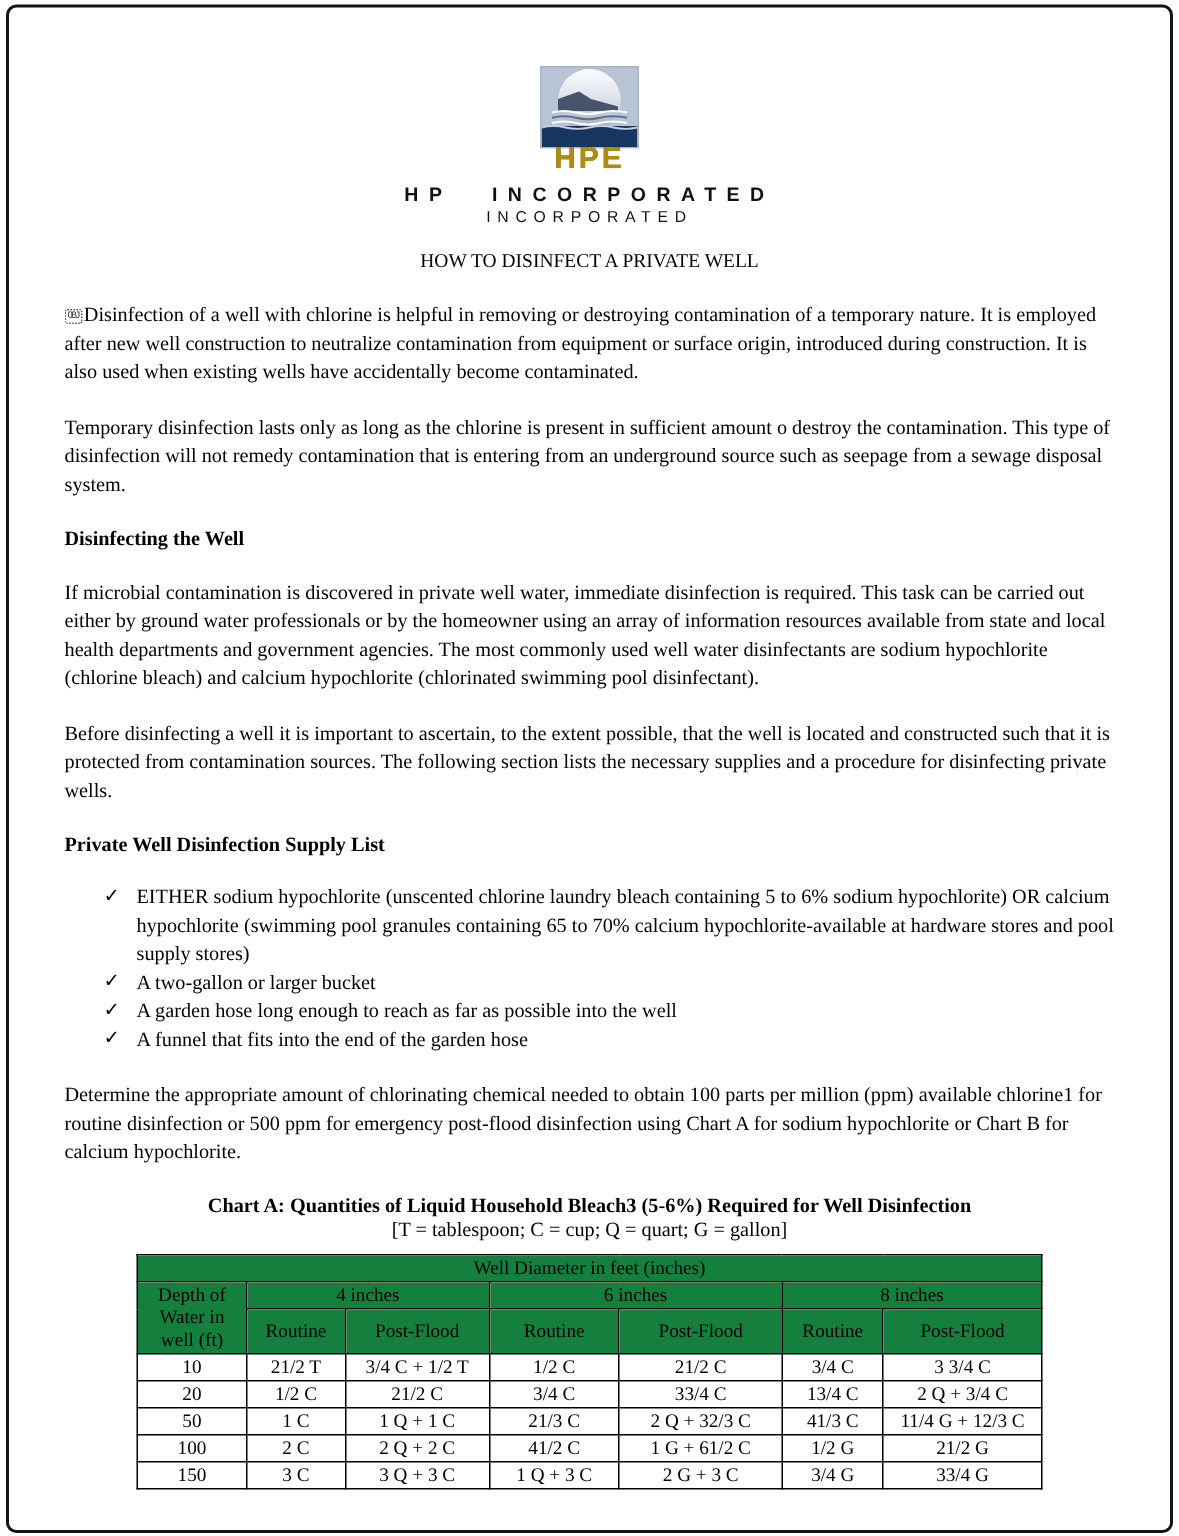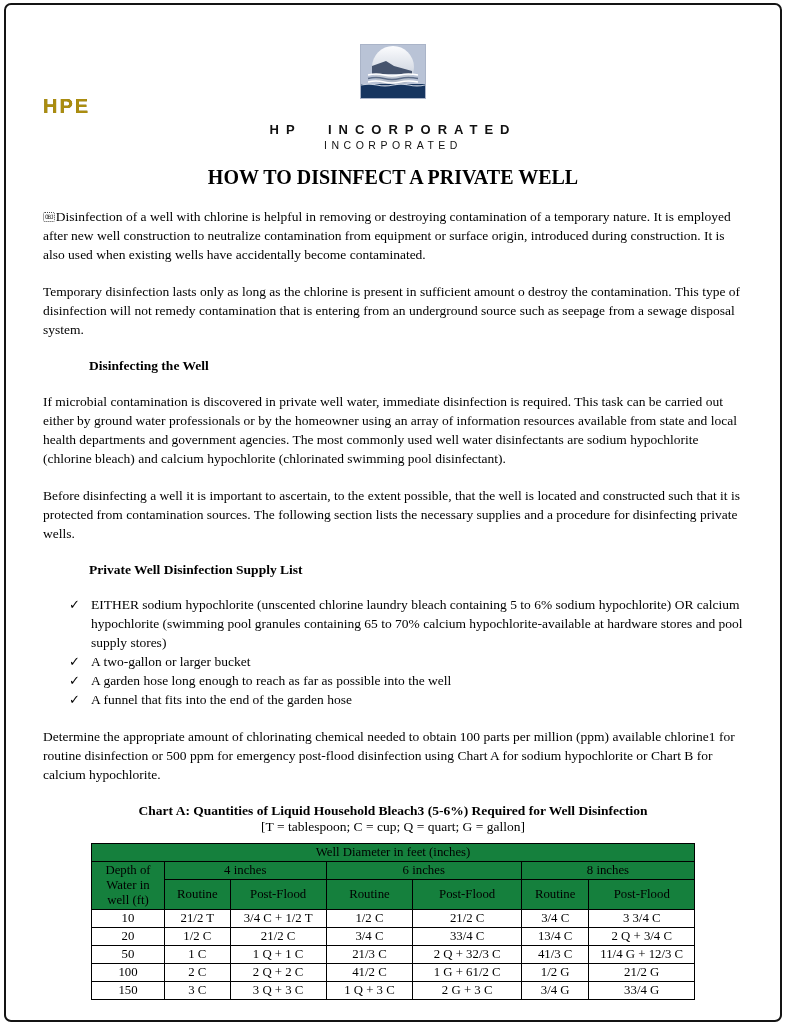--- a/index.html
+++ b/index.html
@@ -7,41 +7,41 @@
     position:relative; width:786px; height:1024px; background:#fff;
     font-family:"Liberation Serif", serif; color:#000; overflow:hidden;
   }
   .frame {
     position:absolute; top:3px; left:4px; right:4px; bottom:2px;
     border:2.5px solid #141414; border-radius:7px; pointer-events:none;
   }
   .content { padding:44px 43px 0 43px; }
 
   
-  .logo-block { }
+  .logo-block { text-align:center; }
   .emblem { display:block; margin:0 auto; }
   .logo-hpe {
     font-family:"Liberation Sans", sans-serif; font-weight:bold;
     font-size:20px; letter-spacing:2px; color:#ab8d0f; line-height:17px;
     margin-top:-1px; text-shadow:0 0 0.5px #6b5a08;
   }
   .company-name {
     text-align:center; font-family:"Liberation Sans", sans-serif;
     font-weight:bold; font-size:13px; letter-spacing:7px; word-spacing:16px;
     margin-top:7px; color:#111;
   }
   .incorporated {
     text-align:center; font-family:Liberation Sans, sans-serif;
     font-size:10.5px; letter-spacing:4.5px; margin-top:2px; color:#111;
   }
 
-  .doc-title { text-align:center; font-weight:bold; font-size:20px; margin-top:15px; }
+  .doc-title { text-align:center; font-weight:normal; font-size:13px; margin-top:15px; }
 
   .para { font-size:13.5px; line-height:19px; margin-top:18px; text-align:left; }
-  .heading { font-weight:bold; font-size:13.5px; margin-top:19px;margin-left:46px; }
+  .heading { font-weight:bold; font-size:13.5px; margin-top:19px; }
 
   .obj-marker {
     display:inline-block; font-family:"DejaVu Sans Mono", monospace;
     font-size:6px; line-height:8px; border:1px dotted #444; border-radius:2px;
     padding:0 1px; vertical-align:2px; margin-right:1px; color:#333;
     letter-spacing:-1px;
   }
 
   .bullet-list { margin-top:17px; }
   .bullet-item { display:flex; font-size:13.5px; line-height:19px; }

